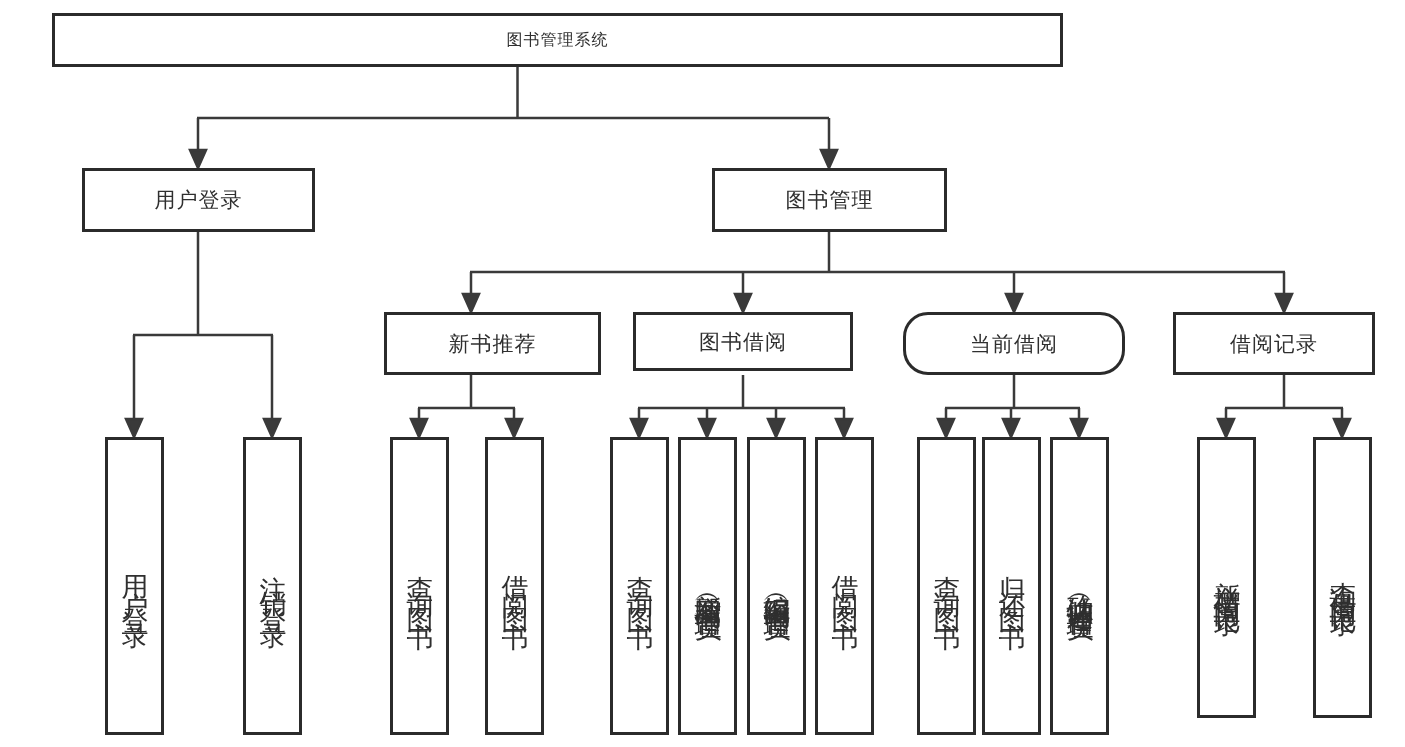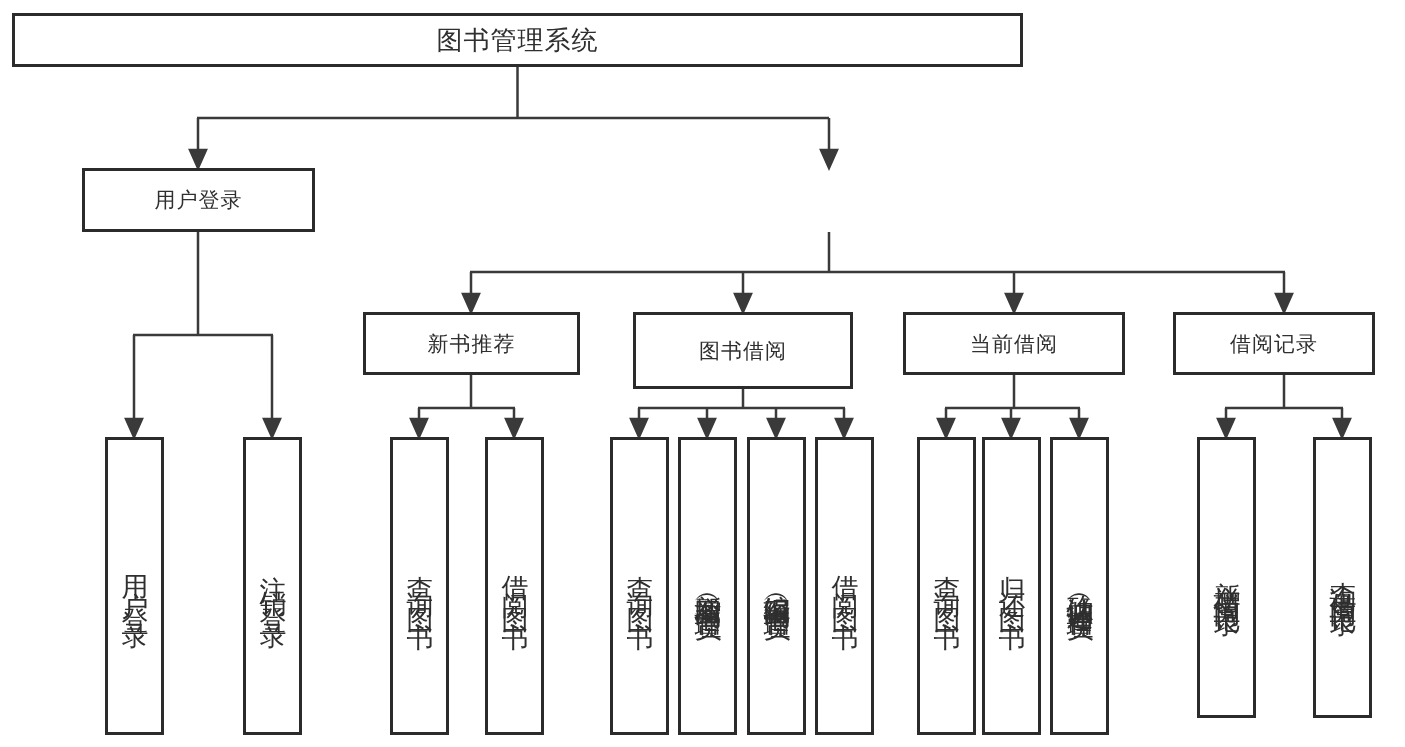--- a/index.html
+++ b/index.html
@@ -30,21 +30,21 @@
     position: absolute;
     border: 3px solid var(--box_border);
     background: #fff;
     display: flex;
     align-items: center;
     justify-content: center;
     color: var(--text);
     z-index: 1;
   }
   .node.h { font-size: 21px; letter-spacing: 1px; }
-  .node.root { font-size: 26px; }
+  .node.root { font-size: 16px; margin-left: 40px; }
   .leaf span {
     writing-mode: vertical-rl;
     text-orientation: mixed;
     line-height: 1;
     font-size: 27px;
     color: var(--text);
   }
   .leaf span.ls-4 { letter-spacing: 16px; }
   .leaf span.ls-6 { letter-spacing: 6px; }
   .leaf span.ls-9 { letter-spacing: 3px; }
@@ -110,24 +110,25 @@
     <g stroke="#3a3a3a" stroke-width="2.5" fill="#3a3a3a">
       <path fill="none" d="M1284 375 V408 M1225 408 H1343 M1226 408 V420 M1342 408 V420"></path>
       <polygon points="1218,419 1234,419 1226,437"></polygon>
       <polygon points="1334,419 1350,419 1342,437"></polygon>
     </g>
   </svg>
 
   <div class="node root h" style="left:12px; top:13px; width:1011px; height:54px;">图书管理系统</div>
 
   <div class="node h" style="left:82px; top:168px; width:233px; height:64px;">用户登录</div>
+  <div class="node h" style="left:712px; top:168px; width:235px; height:64px;">图书管理</div>
 
-  <div class="node h" style="left:363px; top:312px; width:217px; height:63px;">新书推荐</div>
-  <div class="node h" style="left:633px; top:312px; width:220px; height:77px;">图书借阅</div>
-  <div class="node h" style="left:903px; top:312px; width:222px; height:63px;">当前借阅</div>
+  <div class="node h" style="left:384px; top:312px; width:217px; height:63px;">新书推荐</div>
+  <div class="node h" style="left:633px; top:312px; width:220px; height:59px;">图书借阅</div>
+  <div class="node h" style="left:903px; top:312px; width:222px; height:63px;border-radius:25px;">当前借阅</div>
   <div class="node h" style="left:1173px; top:312px; width:202px; height:63px;">借阅记录</div>
 
   <div class="node leaf" style="left:105px; top:437px; width:59px; height:298px;">
     <span class="ls-4">用户登录</span>
   </div>
   <div class="node leaf" style="left:243px; top:437px; width:59px; height:298px;">
     <span class="ls-4">注销登录</span>
   </div>
 
   <div class="node leaf" style="left:390px; top:437px; width:59px; height:298px;">

